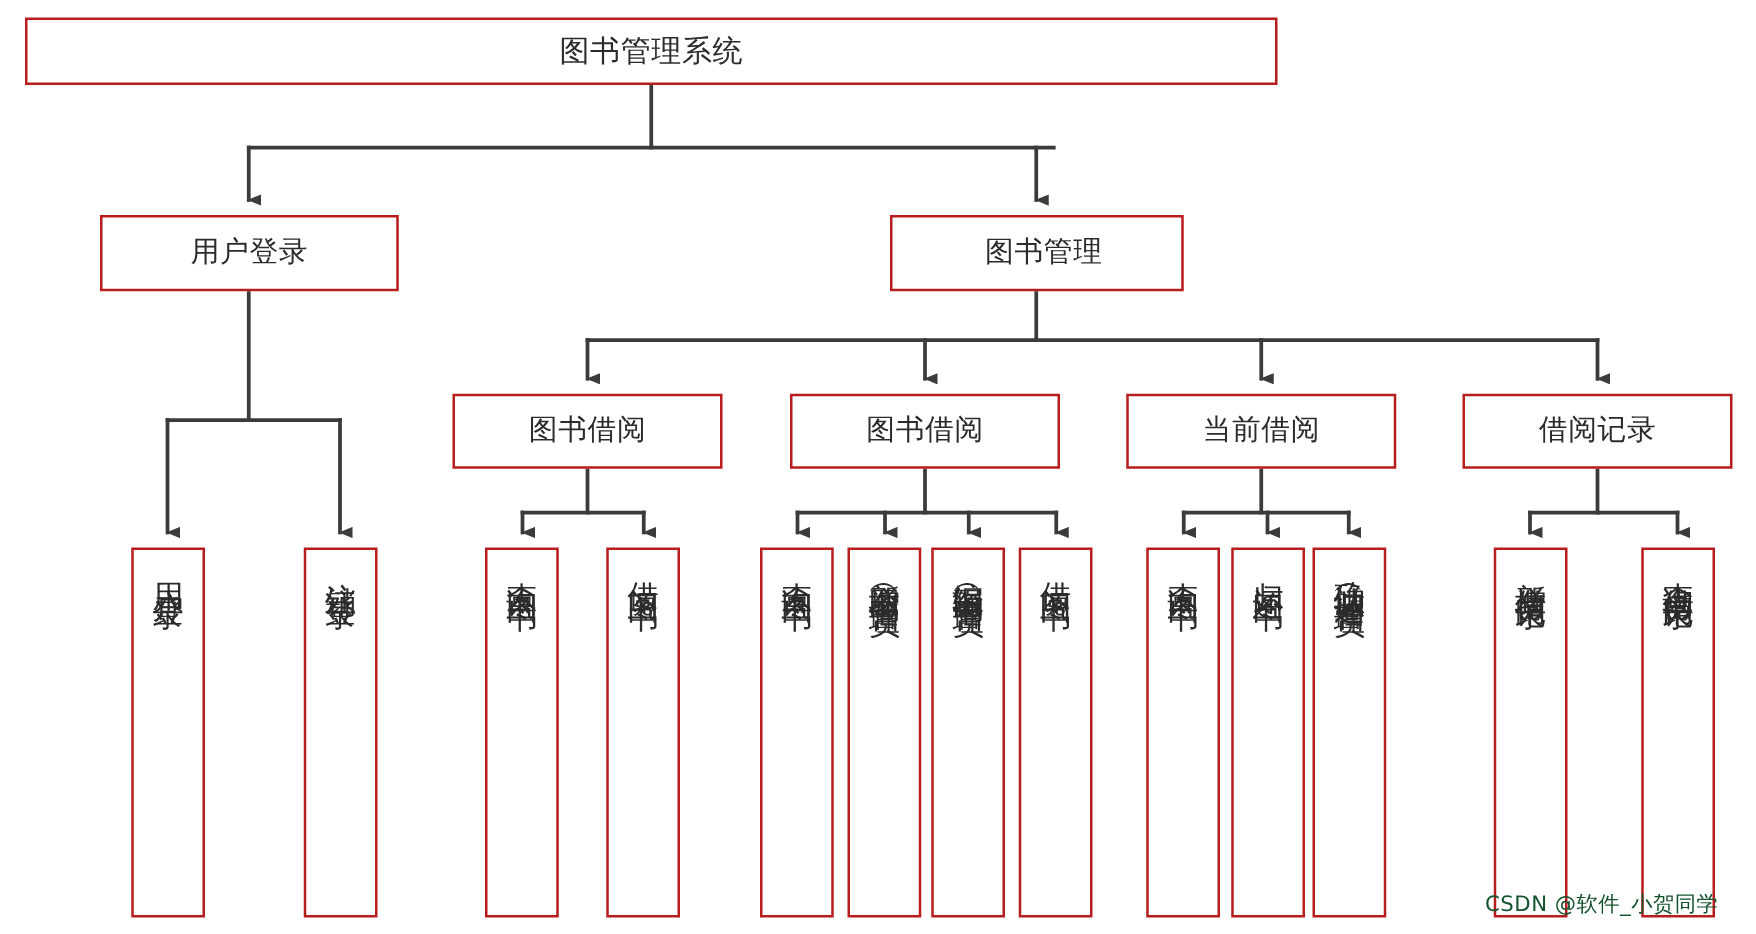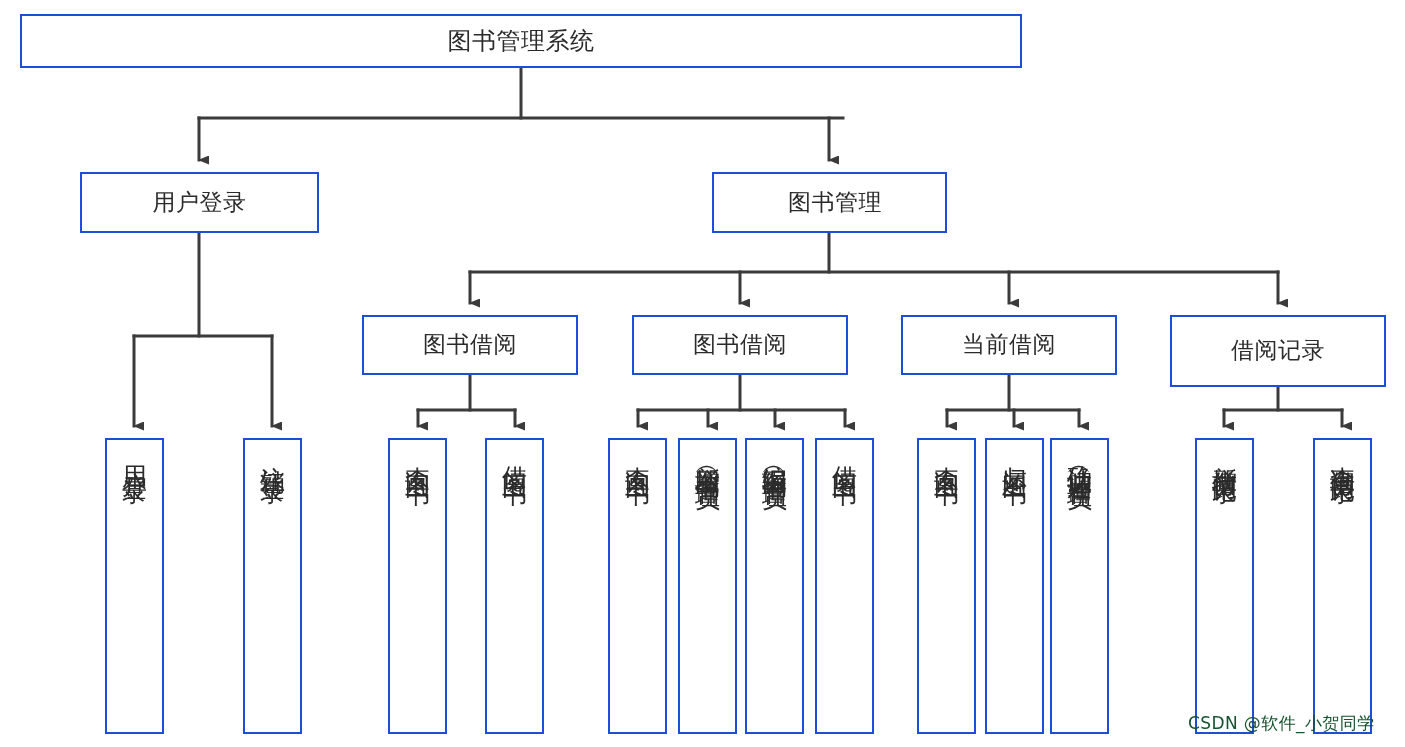--- a/index.html
+++ b/index.html
@@ -23,21 +23,21 @@
     left: 0;
     top: 0;
     width: 1405px;
     height: 747px;
     pointer-events: none;
   }
   .node {
     position: absolute;
     box-sizing: border-box;
     background: #ffffff;
-    border: 2px solid #1d4ed8;
+    border: 2px solid #b91c1c;
     display: flex;
     align-items: center;
     justify-content: center;
     color: #2b2b2b;
   }
   .node-label {
     display: block;
     text-align: center;
     line-height: 1.18;
     letter-spacing: 0.5px;
@@ -153,21 +153,21 @@
   </div>
 
   <div class="node horiz" style="left:901px; top:315px; width:216px; height:60px;">
     <span class="node-label">当前借阅</span>
   </div>
 
   <div class="node horiz" style="left:632px; top:315px; width:216px; height:60px;">
     <span class="node-label">图书借阅</span>
   </div>
 
-  <div class="node horiz" style="left:1170px; top:315px; width:216px; height:72px;">
+  <div class="node horiz" style="left:1170px; top:315px; width:216px; height:60px;">
     <span class="node-label">借阅记录</span>
   </div>
 
   <div class="node leaf" style="left:105px; top:438px; width:59px; height:296px;">
     <span class="node-label">用户登录</span>
   </div>
 
   <div class="node leaf" style="left:243px; top:438px; width:59px; height:296px;">
     <span class="node-label">注销登录</span>
   </div>

